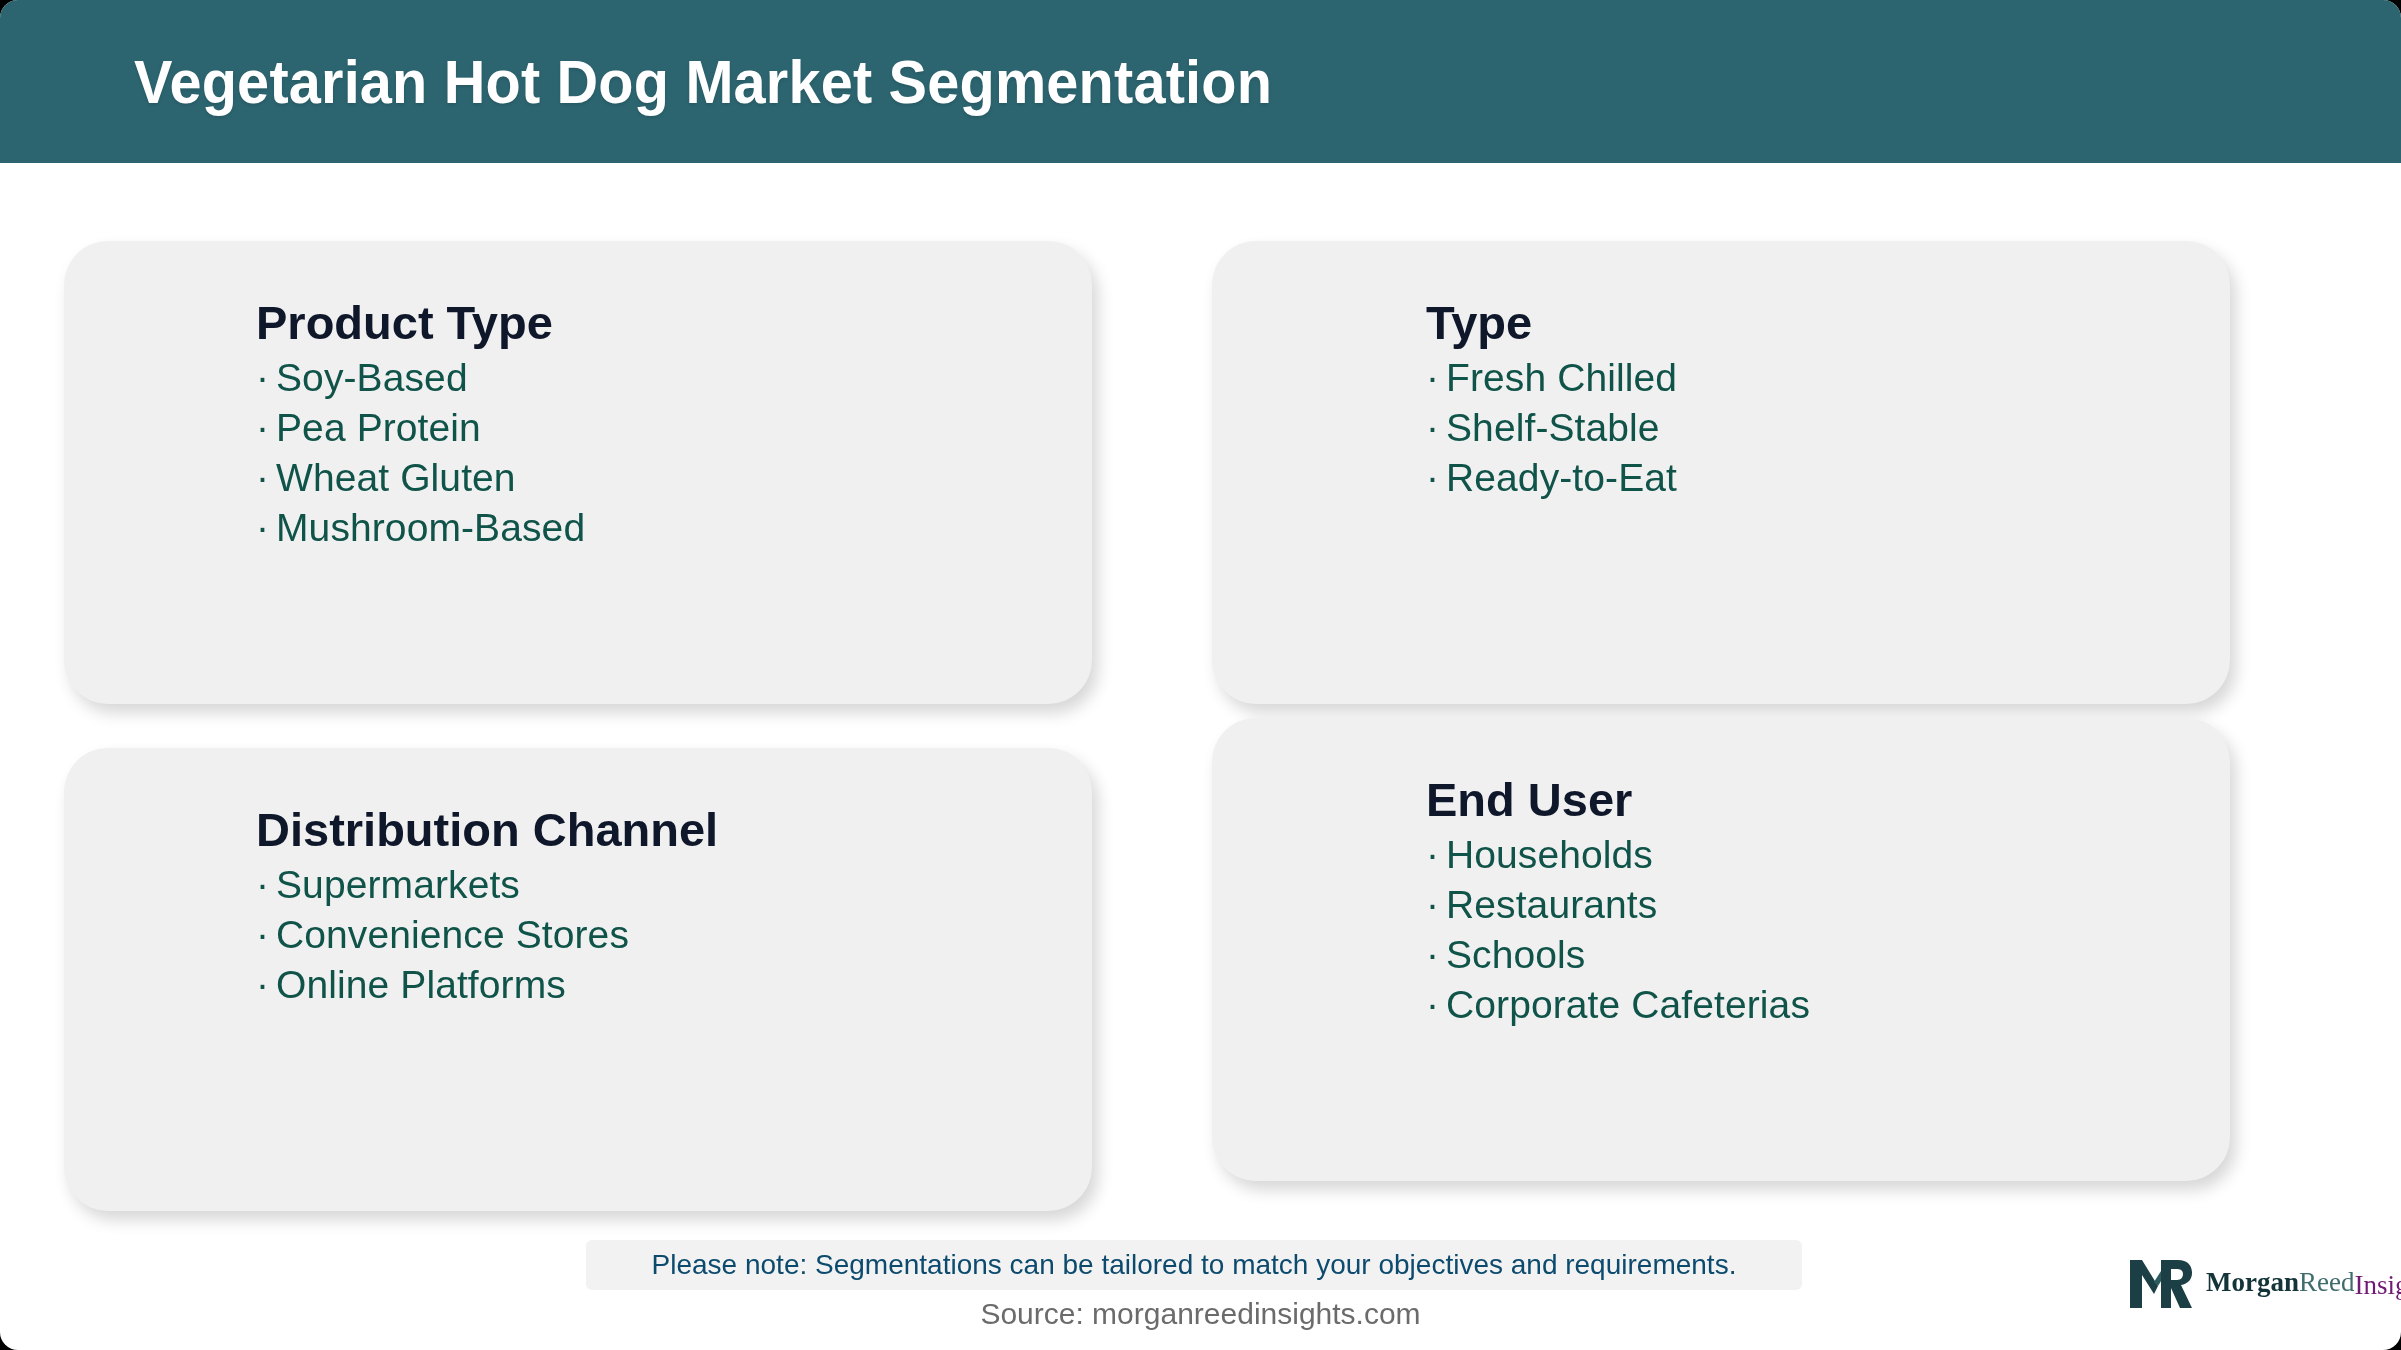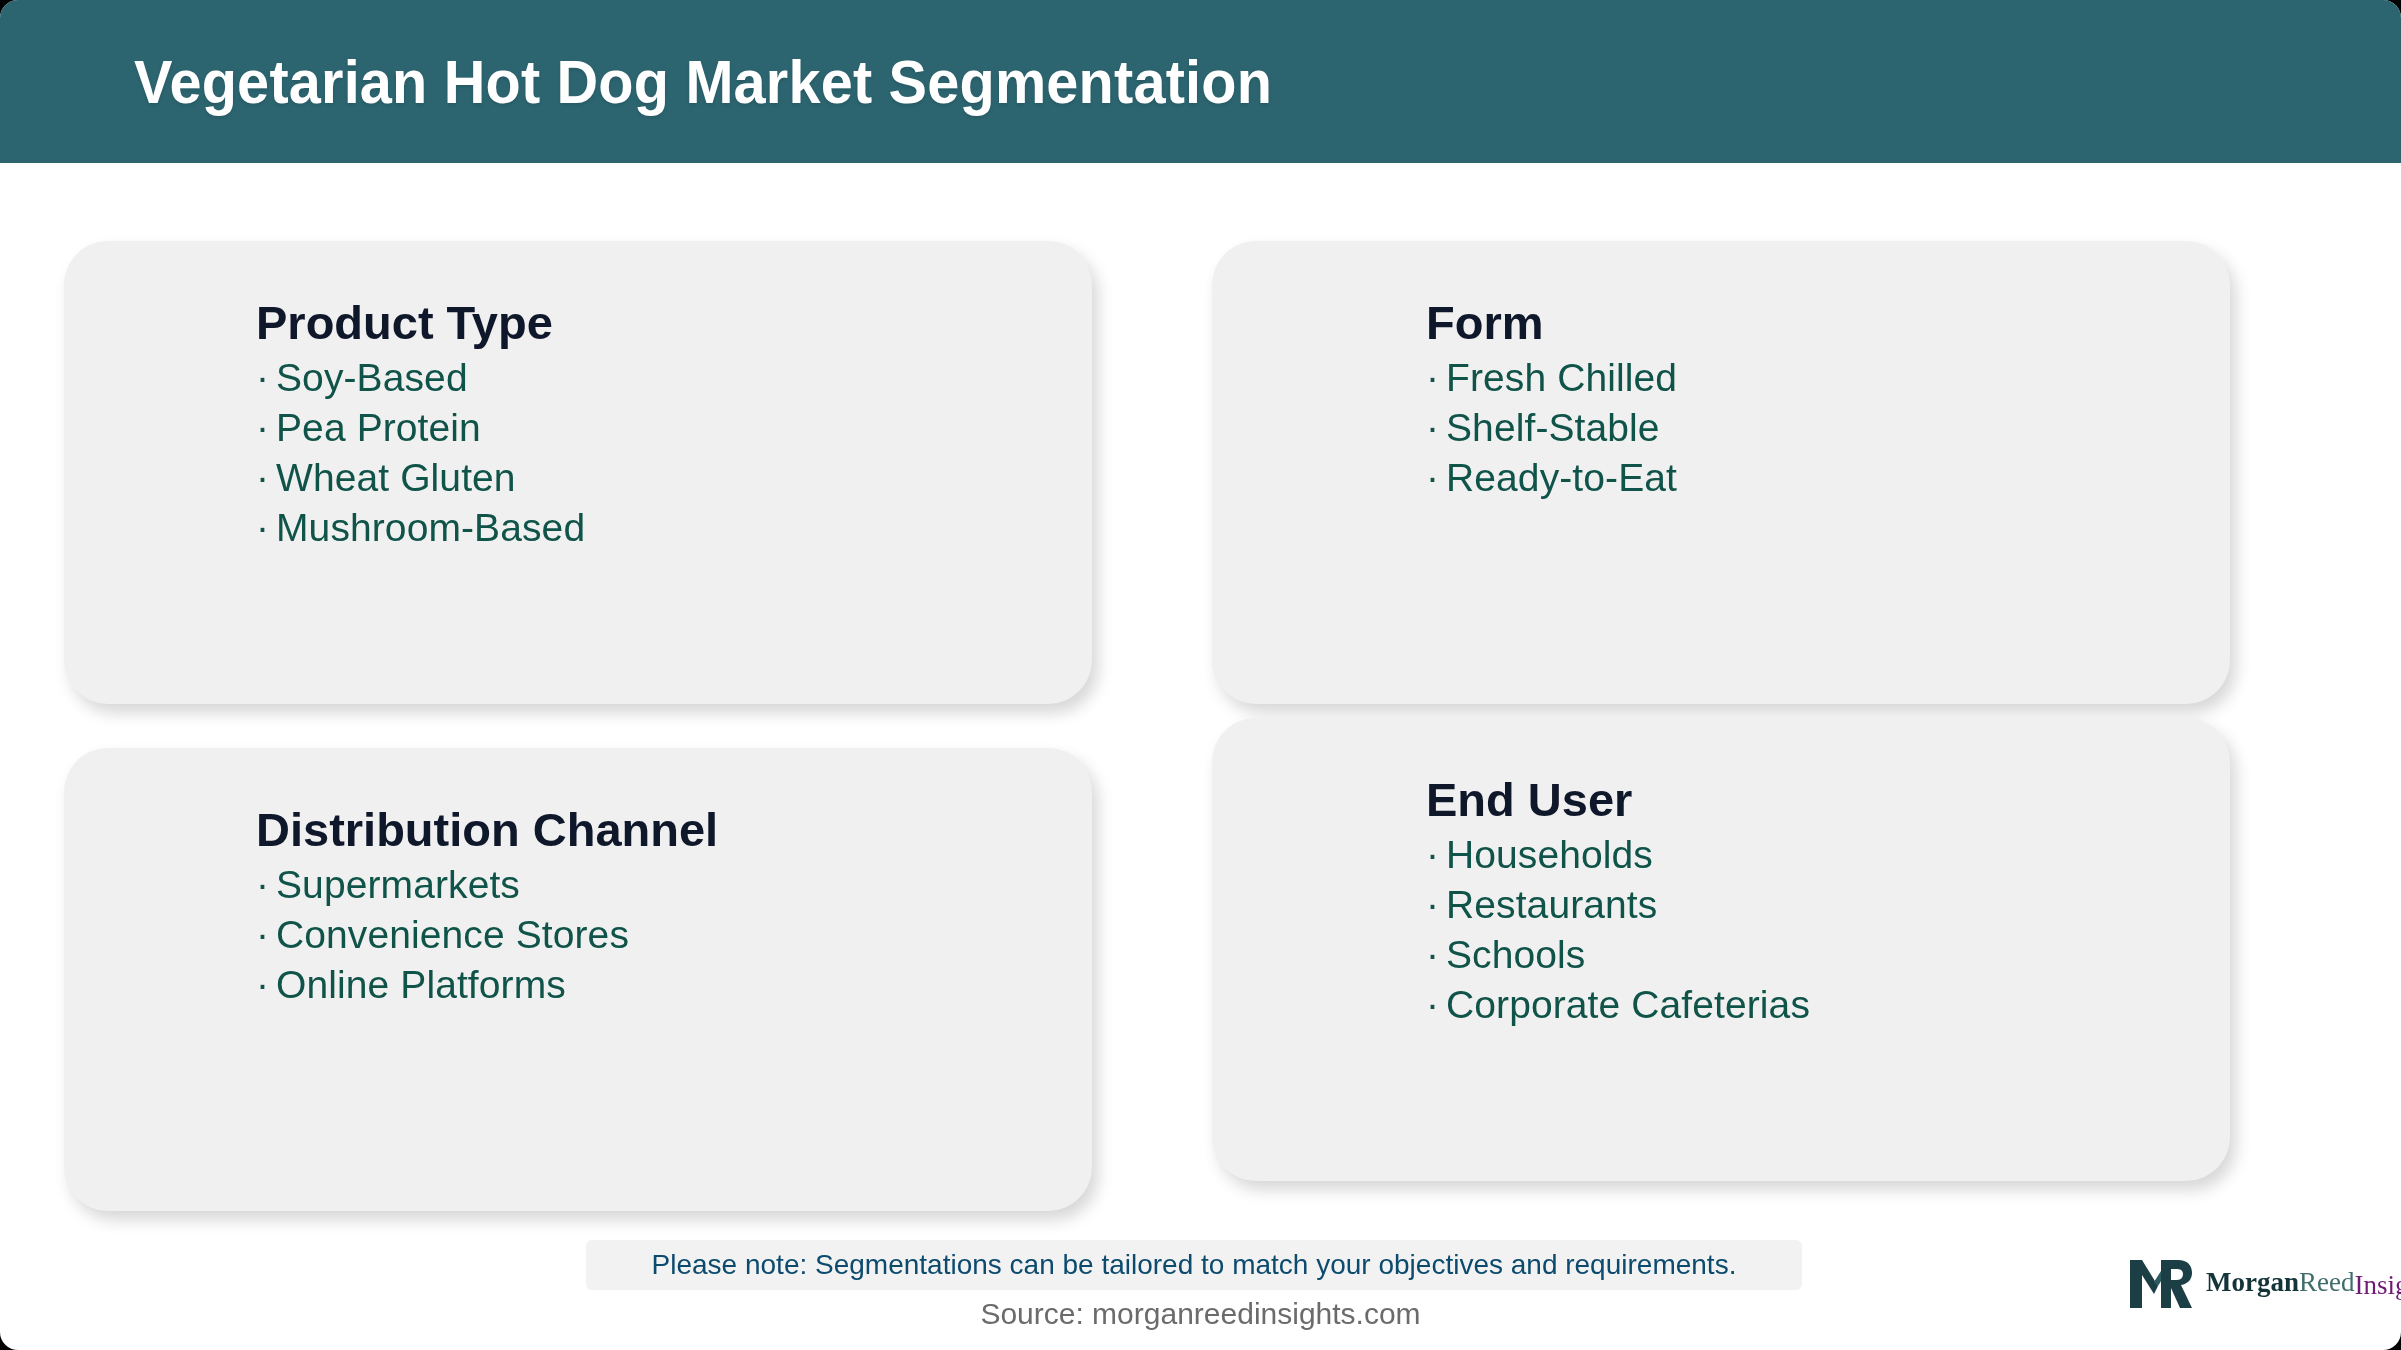--- a/index.html
+++ b/index.html
@@ -193,21 +193,21 @@
       <div class="card-title">Product Type</div>
       <ul class="card-list">
         <li><span class="bullet">·</span><span>Soy-Based</span></li>
         <li><span class="bullet">·</span><span>Pea Protein</span></li>
         <li><span class="bullet">·</span><span>Wheat Gluten</span></li>
         <li><span class="bullet">·</span><span>Mushroom-Based</span></li>
       </ul>
     </div>
 
     <div class="card c1">
-      <div class="card-title">Form</div>
+      <div class="card-title">Type</div>
       <ul class="card-list">
         <li><span class="bullet">·</span><span>Fresh Chilled</span></li>
         <li><span class="bullet">·</span><span>Shelf-Stable</span></li>
         <li><span class="bullet">·</span><span>Ready-to-Eat</span></li>
       </ul>
     </div>
 
     <div class="card c2">
       <div class="card-title">Distribution Channel</div>
       <ul class="card-list">

